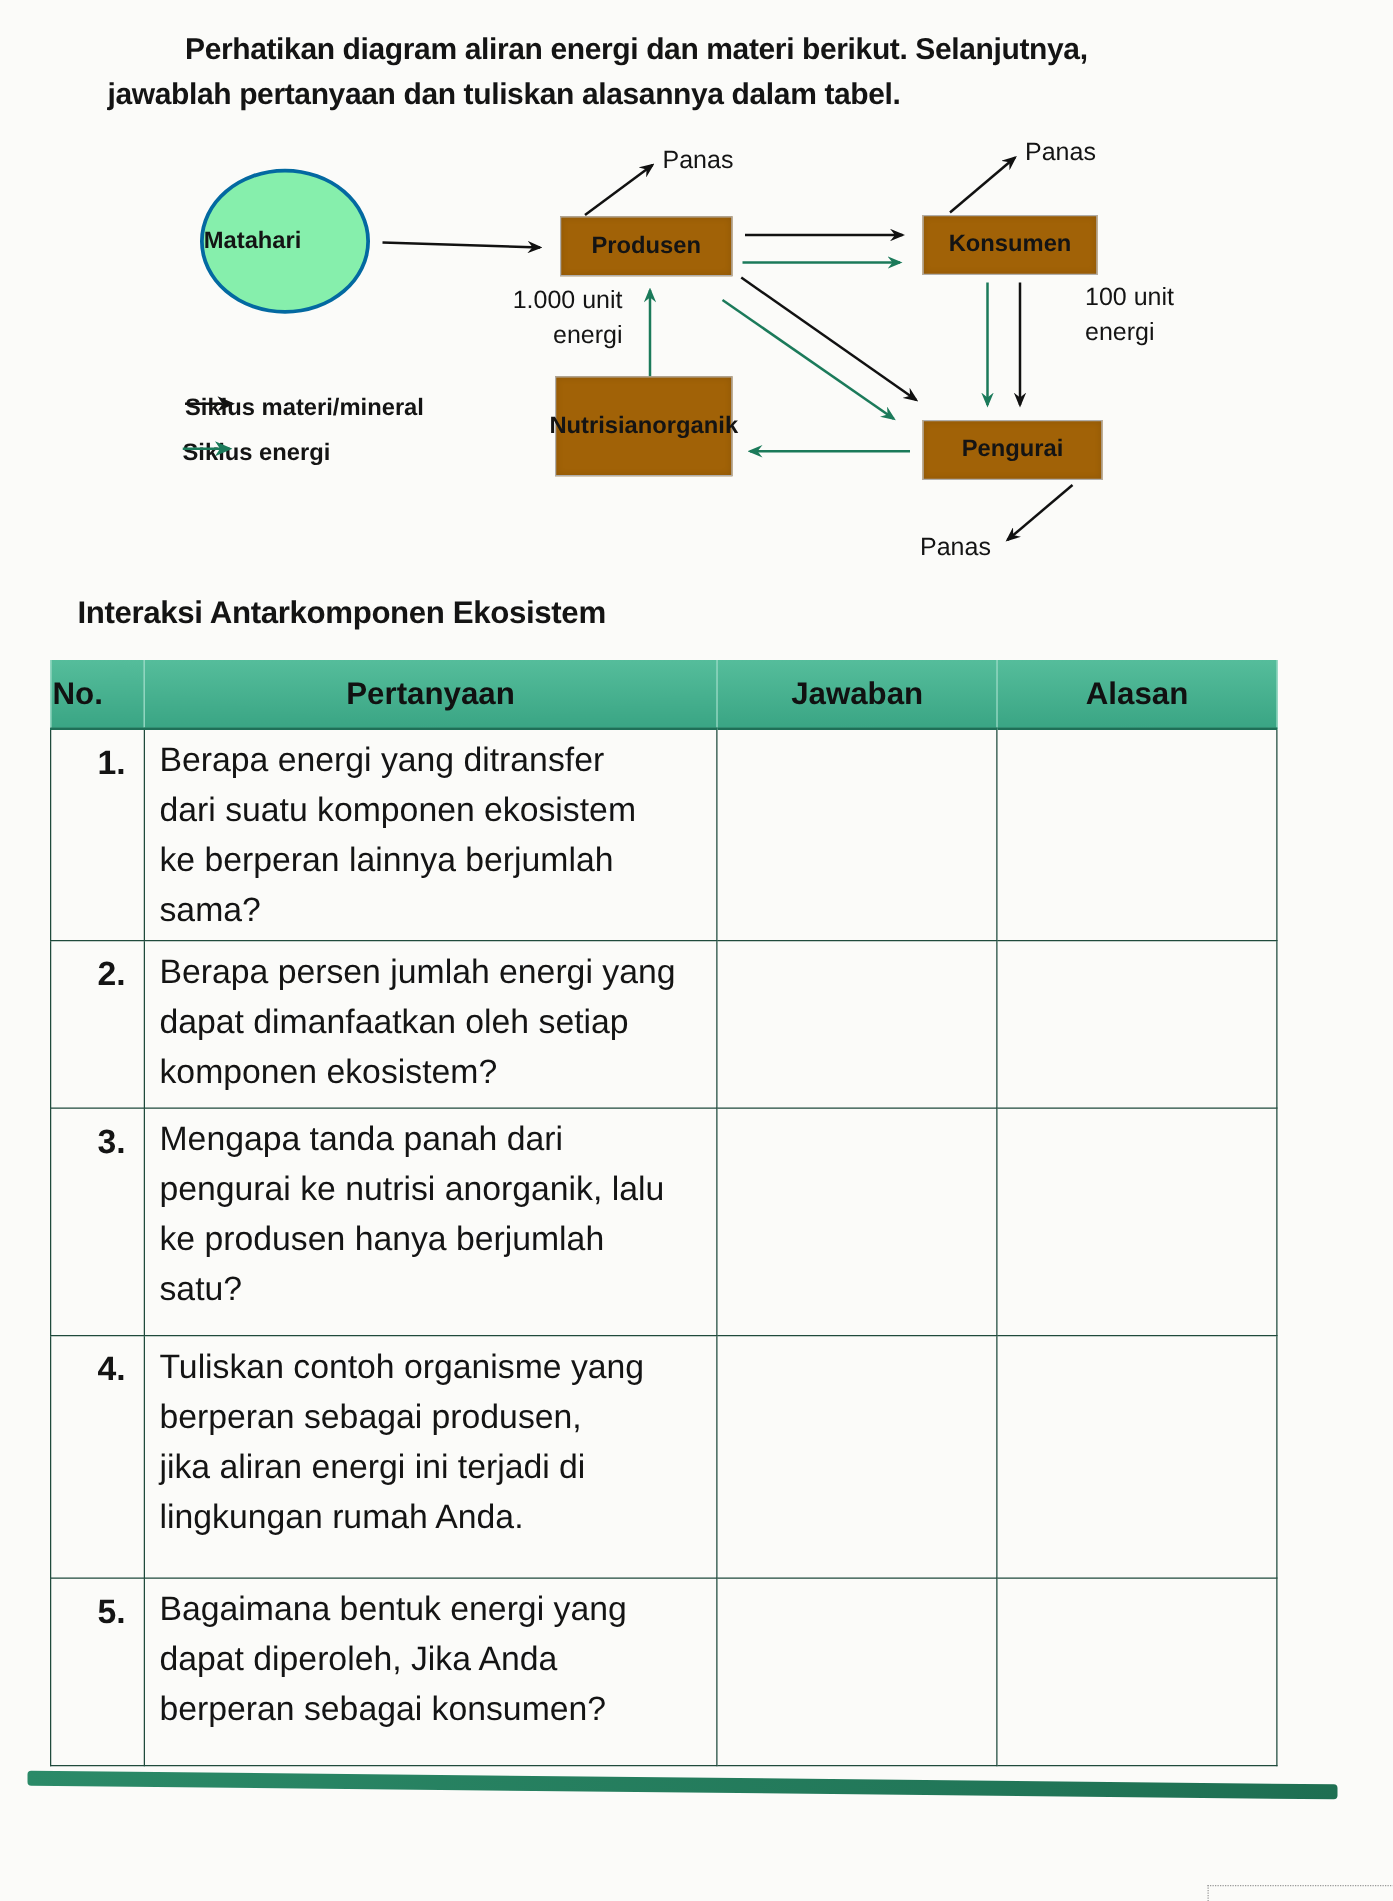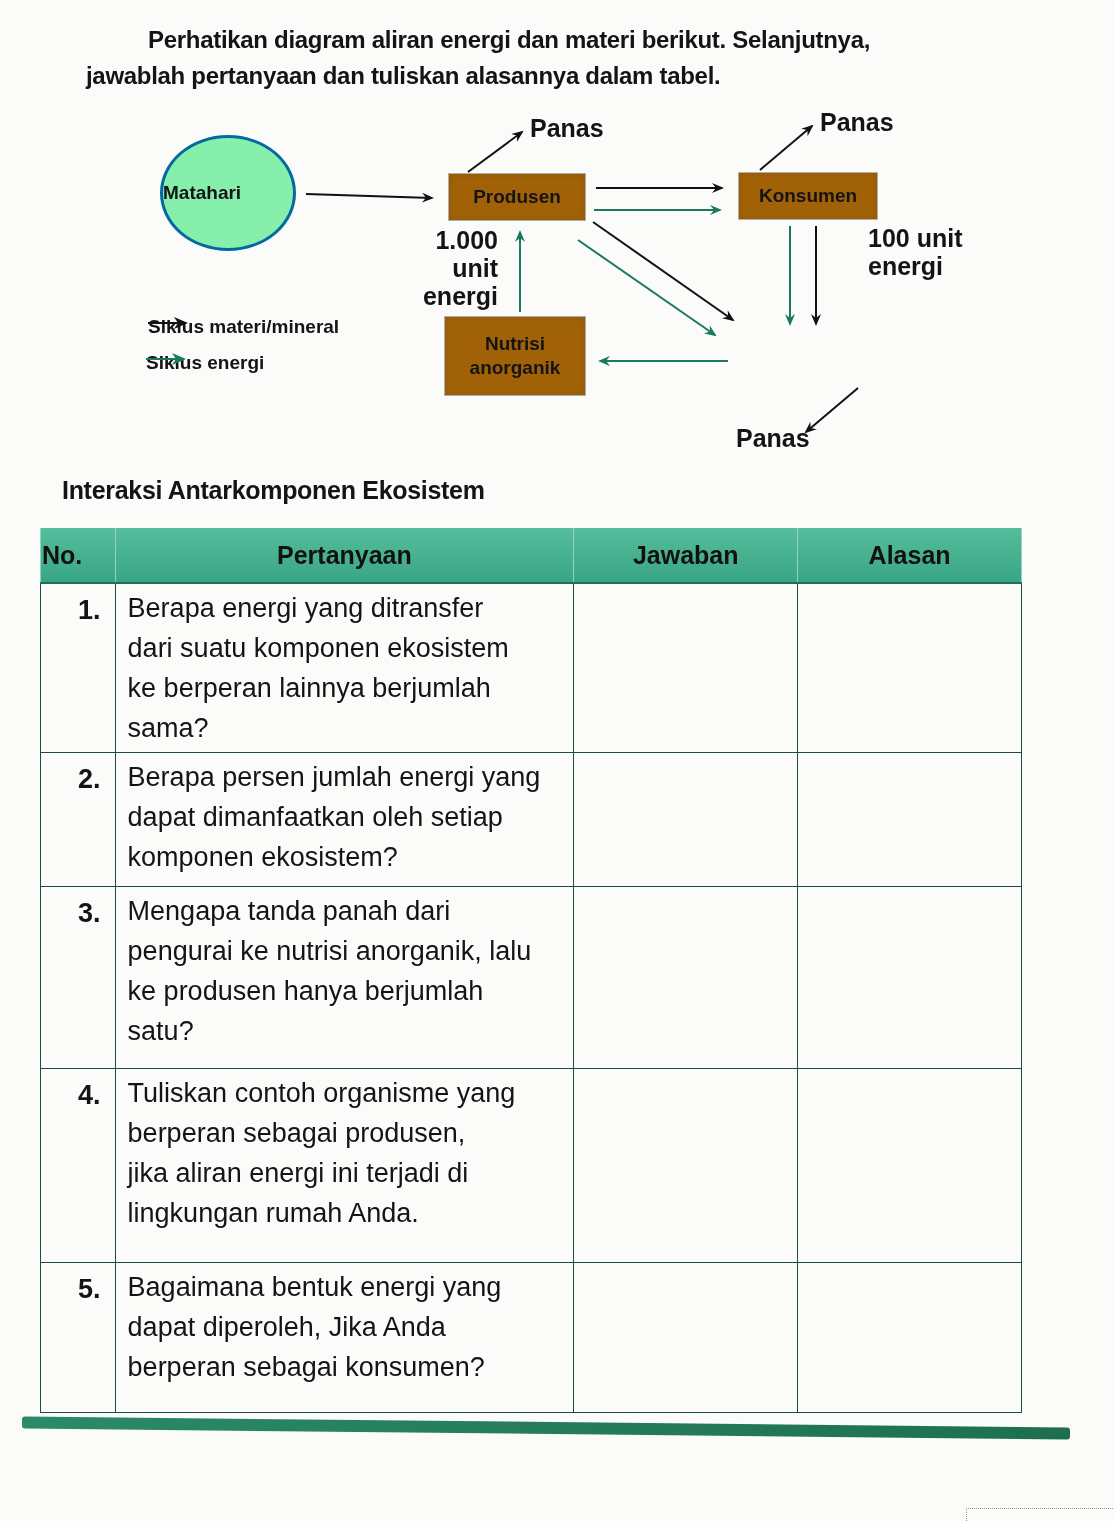--- a/index.html
+++ b/index.html
@@ -23,21 +23,21 @@
       display: flex; align-items: center; justify-content: center; text-align: center;
       font-size: 19px; font-weight: bold; line-height: 24px;
       box-shadow: inset 0 0 6px rgba(0,0,0,0.12);
     }
     .sun {
       position: absolute; left: 160px; top: 35px; width: 130px; height: 110px;
       border-radius: 50%; background: #86efac; border: 3px solid #0369a1;
       display: flex; align-items: center; justify-content: flex-start;
       font-size: 19px; font-weight: bold;
     }
-    .lbl { position: absolute; font-size: 25px; font-weight: bold; line-height: 28px; }
+    .lbl { position: absolute; font-size: 20px; font-weight: normal; line-height: 28px; }
     .legend { position: absolute; font-size: 19px; font-weight: bold; display: flex; align-items: center; gap: 8px; }
     .legend .arr { width: 40px; height: 14px; }
     .section-title {
       position: absolute; left: 62px; top: 476px;
       font-size: 25px; font-weight: bold; letter-spacing: -0.3px;
     }
     .table {
       position: absolute; left: 40px; top: 528px; width: 982px;
       border-collapse: collapse;
     }
@@ -110,23 +110,26 @@
 
   <div class="sun" style="top:35px">
     <span>Matahari</span>
   </div>
   <div class="node" style="left:448px; top:73px; width:136px; height:46px;">
     <span>Produsen</span>
   </div>
   <div class="node" style="left:738px; top:72px; width:138px; height:46px;">
     <span>Konsumen</span>
   </div>
-  <div class="node" style="left:444px; top:216px; width:140px; height:78px; flex-direction:column;">
+  <div class="node" style="left:444px; top:201px; width:140px; height:78px; flex-direction:row;">
     <span>Nutrisi</span>
     <span>anorganik</span>
+  </div>
+  <div class="node" style="left:738px; top:236px; width:142px; height:46px;">
+    <span>Pengurai</span>
   </div>
 
   <span class="lbl" style="left:530px; top:14px;">Panas</span>
   <span class="lbl" style="left:820px; top:8px;">Panas</span>
   <span class="lbl" style="left:736px; top:324px;">Panas</span>
 
   <div class="lbl" style="left:404px; top:126px; text-align:right; width:94px;">
     <div>1.000 unit</div>
     <div>energi</div>
   </div>

